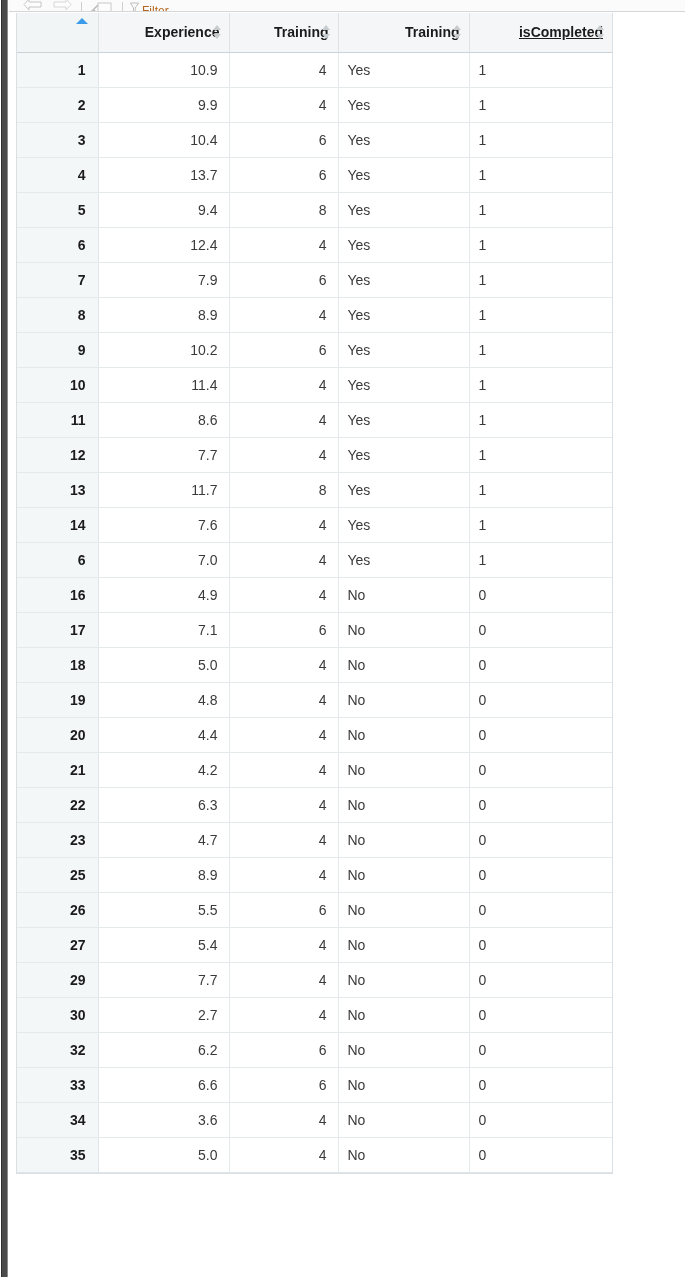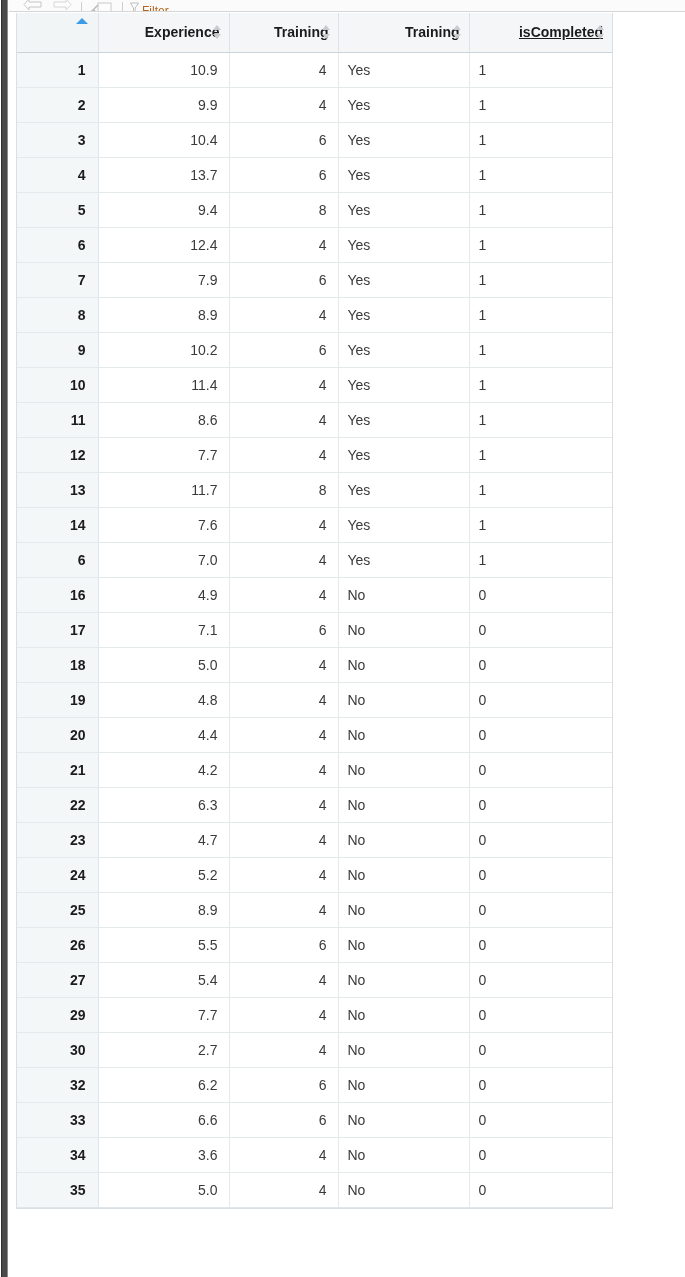--- a/index.html
+++ b/index.html
@@ -427,27 +427,20 @@
             <td class="txt">0</td>
           </tr>
           <tr>
             <td class="rownum">23</td>
             <td class="num">4.7</td>
             <td class="num">4</td>
             <td class="txt">No</td>
             <td class="txt">0</td>
           </tr>
           <tr>
-            <td class="rownum">24</td>
-            <td class="num">5.2</td>
-            <td class="num">4</td>
-            <td class="txt">No</td>
-            <td class="txt">0</td>
-          </tr>
-          <tr>
             <td class="rownum">25</td>
             <td class="num">8.9</td>
             <td class="num">4</td>
             <td class="txt">No</td>
             <td class="txt">0</td>
           </tr>
           <tr>
             <td class="rownum">26</td>
             <td class="num">5.5</td>
             <td class="num">6</td>

